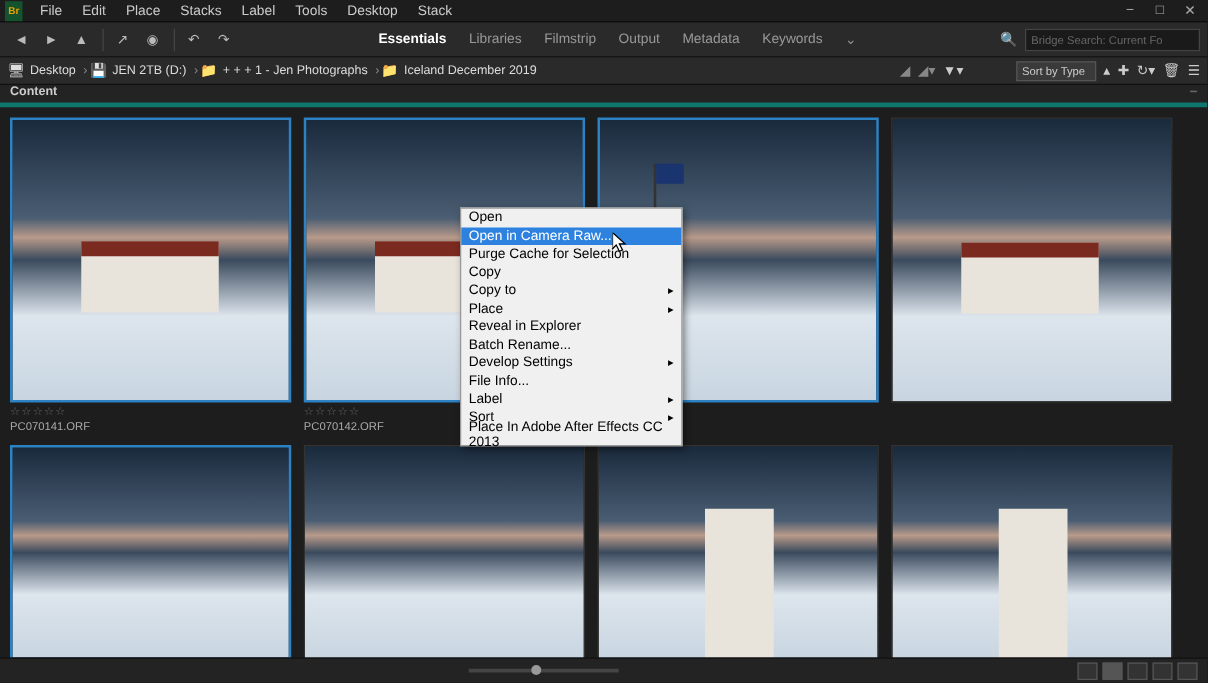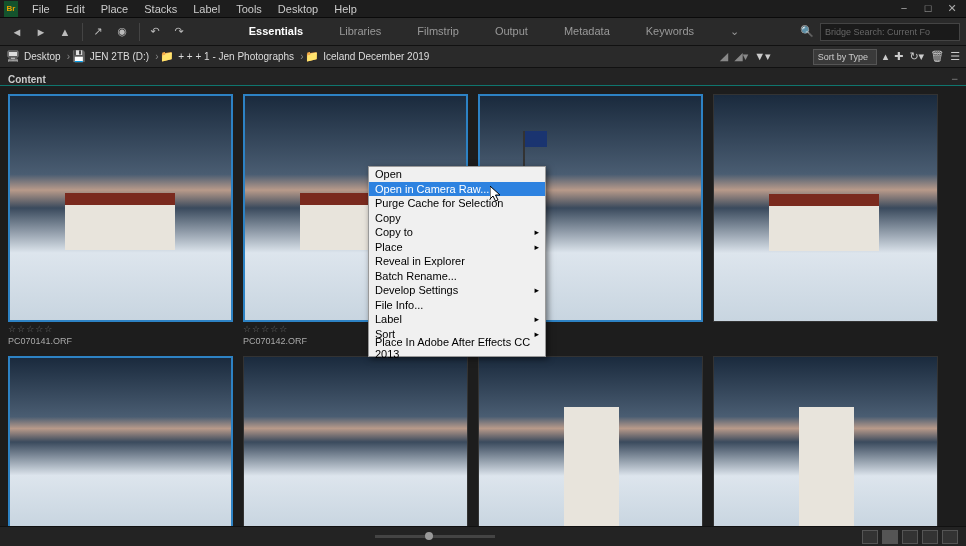--- a/index.html
+++ b/index.html
@@ -42,21 +42,21 @@
   padding: 0 6px;
   border-bottom: 1px solid #111;
 }
 .tool-icon {
   width: 22px; height: 20px;
   display: flex; align-items: center; justify-content: center;
   color: #bbb; cursor: pointer;
   margin-right: 2px;
 }
 .tool-sep { width: 1px; height: 18px; background: #444; margin: 0 4px; }
-.workspace-tabs { margin: 0 auto; display: flex; gap: 32px; }
+.workspace-tabs { margin: 0 auto; display: flex; gap: 14px; }
 .ws-tab { color: #999; cursor: pointer; padding: 0 2px; }
 .ws-tab.active { color: #fff; font-weight: 600; }
 .search-box {
   width: 140px; height: 18px;
   background: #1a1a1a;
   border: 1px solid #444;
   color: #666;
   font-size: 9px;
   padding: 0 4px;
   display:flex;align-items:center;text-align:center;
@@ -77,22 +77,22 @@
 .path-tools { margin-left: auto; display:flex; gap:6px; align-items:center; }
 .sort-dropdown {
   width: 64px; height: 16px;
   background: #3a3a3a; border: 1px solid #555;
   font-size: 9px; color: #ccc; padding: 0 4px;
   display:flex; align-items:center;margin-left:36px;
 }
 
 .content-header {
   height: 18px; background: #232323;
-  border-bottom: 1px solid #0f766e;
-  padding: 0 8px; display:flex; align-items:flex-end;
+  border-bottom: 4px solid #0f766e;
+  padding: 0 8px; display:flex; align-items:flex-start;
   font-weight: 600; font-size: 10px;
 }
 
 .grid-area {
   height: 446px;
   background: #1d1d1d;
   padding: 8px;
   display: flex; flex-wrap: wrap; gap: 10px;
   align-content: flex-start;
 }
@@ -193,21 +193,21 @@
 
 <div class="menubar">
   <div class="logo">Br</div>
   <div class="menu-item">File</div>
   <div class="menu-item">Edit</div>
   <div class="menu-item">Place</div>
   <div class="menu-item">Stacks</div>
   <div class="menu-item">Label</div>
   <div class="menu-item">Tools</div>
   <div class="menu-item">Desktop</div>
-  <div class="menu-item">Help</div>
+  <div class="menu-item">Stack</div>
   <div class="win-controls">
     <div class="win-btn">−</div>
     <div class="win-btn">□</div>
     <div class="win-btn">✕</div>
   </div>
 </div>
 
 <div class="toolbar">
   <div class="tool-icon">◄</div>
   <div class="tool-icon">►</div>

